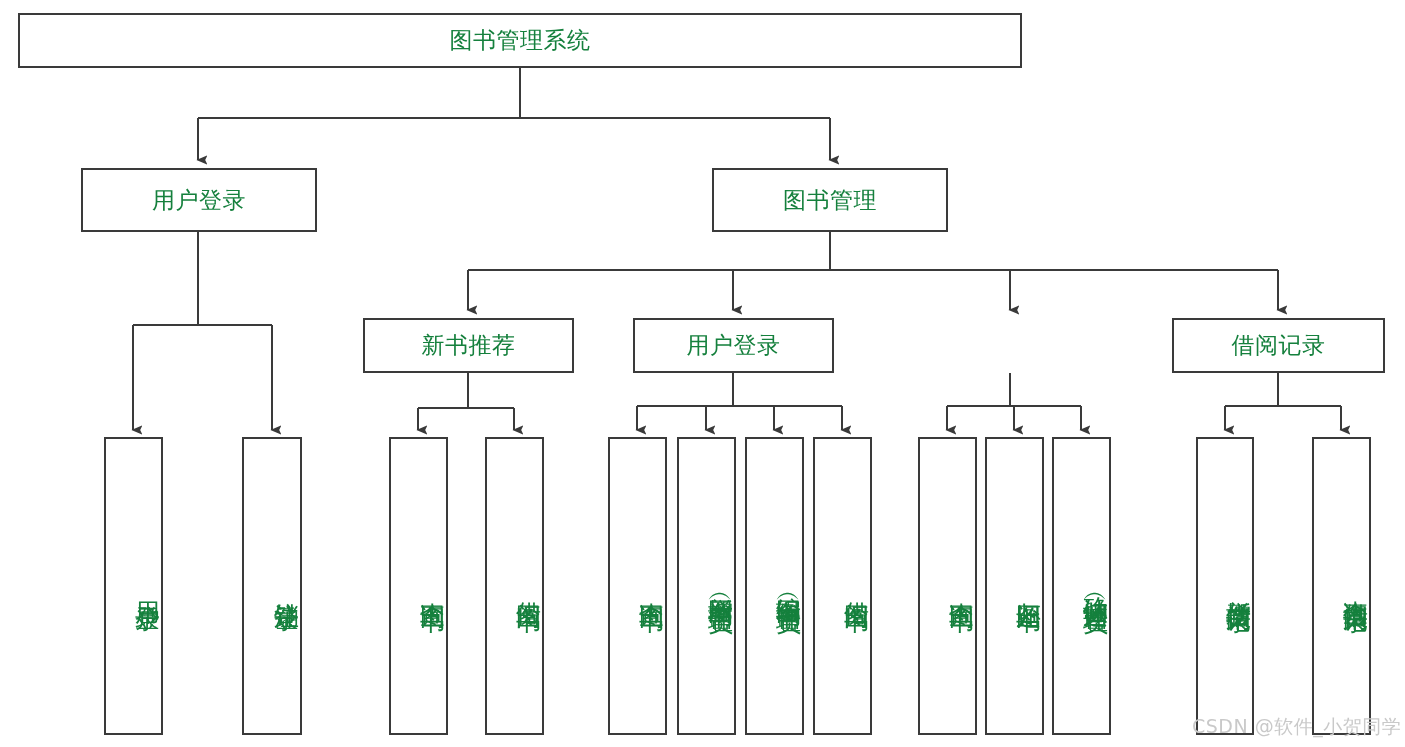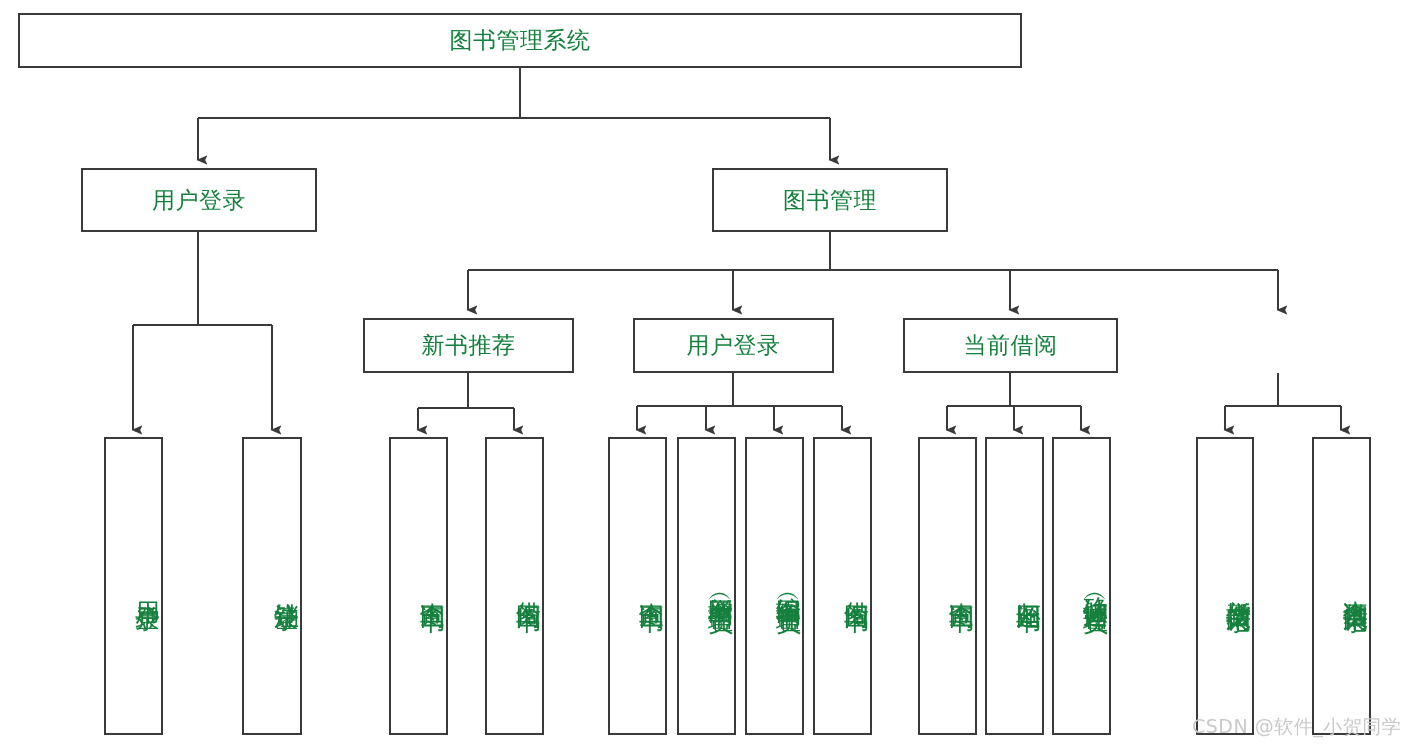--- a/index.html
+++ b/index.html
@@ -134,24 +134,24 @@
   </div>
 
   <div class="node horiz" style="left:363px; top:318px; width:211px; height:55px;align-items:center;">
     <span>新书推荐</span>
   </div>
 
   <div class="node horiz" style="left:633px; top:318px; width:201px; height:55px;">
     <span>用户登录</span>
   </div>
 
-  <div class="node horiz" style="left:903px; top:318px; width:215px; height:55px;">
-    <span>当前借阅</span>
-  </div>
-
+
+  <div class="node horiz" style="left:1172px; top:318px; width:213px; height:55px;">
+    <span>借阅记录</span>
+  </div>
 
   <div class="node vert" style="left:104px; top:437px; width:59px; height:298px;">
     <span class="vtext">用户登录</span>
   </div>
 
   <div class="node vert" style="left:242px; top:437px; width:60px; height:298px;">
     <span class="vtext">注销登录</span>
   </div>
 
   <div class="node vert" style="left:389px; top:437px; width:59px; height:298px;">

